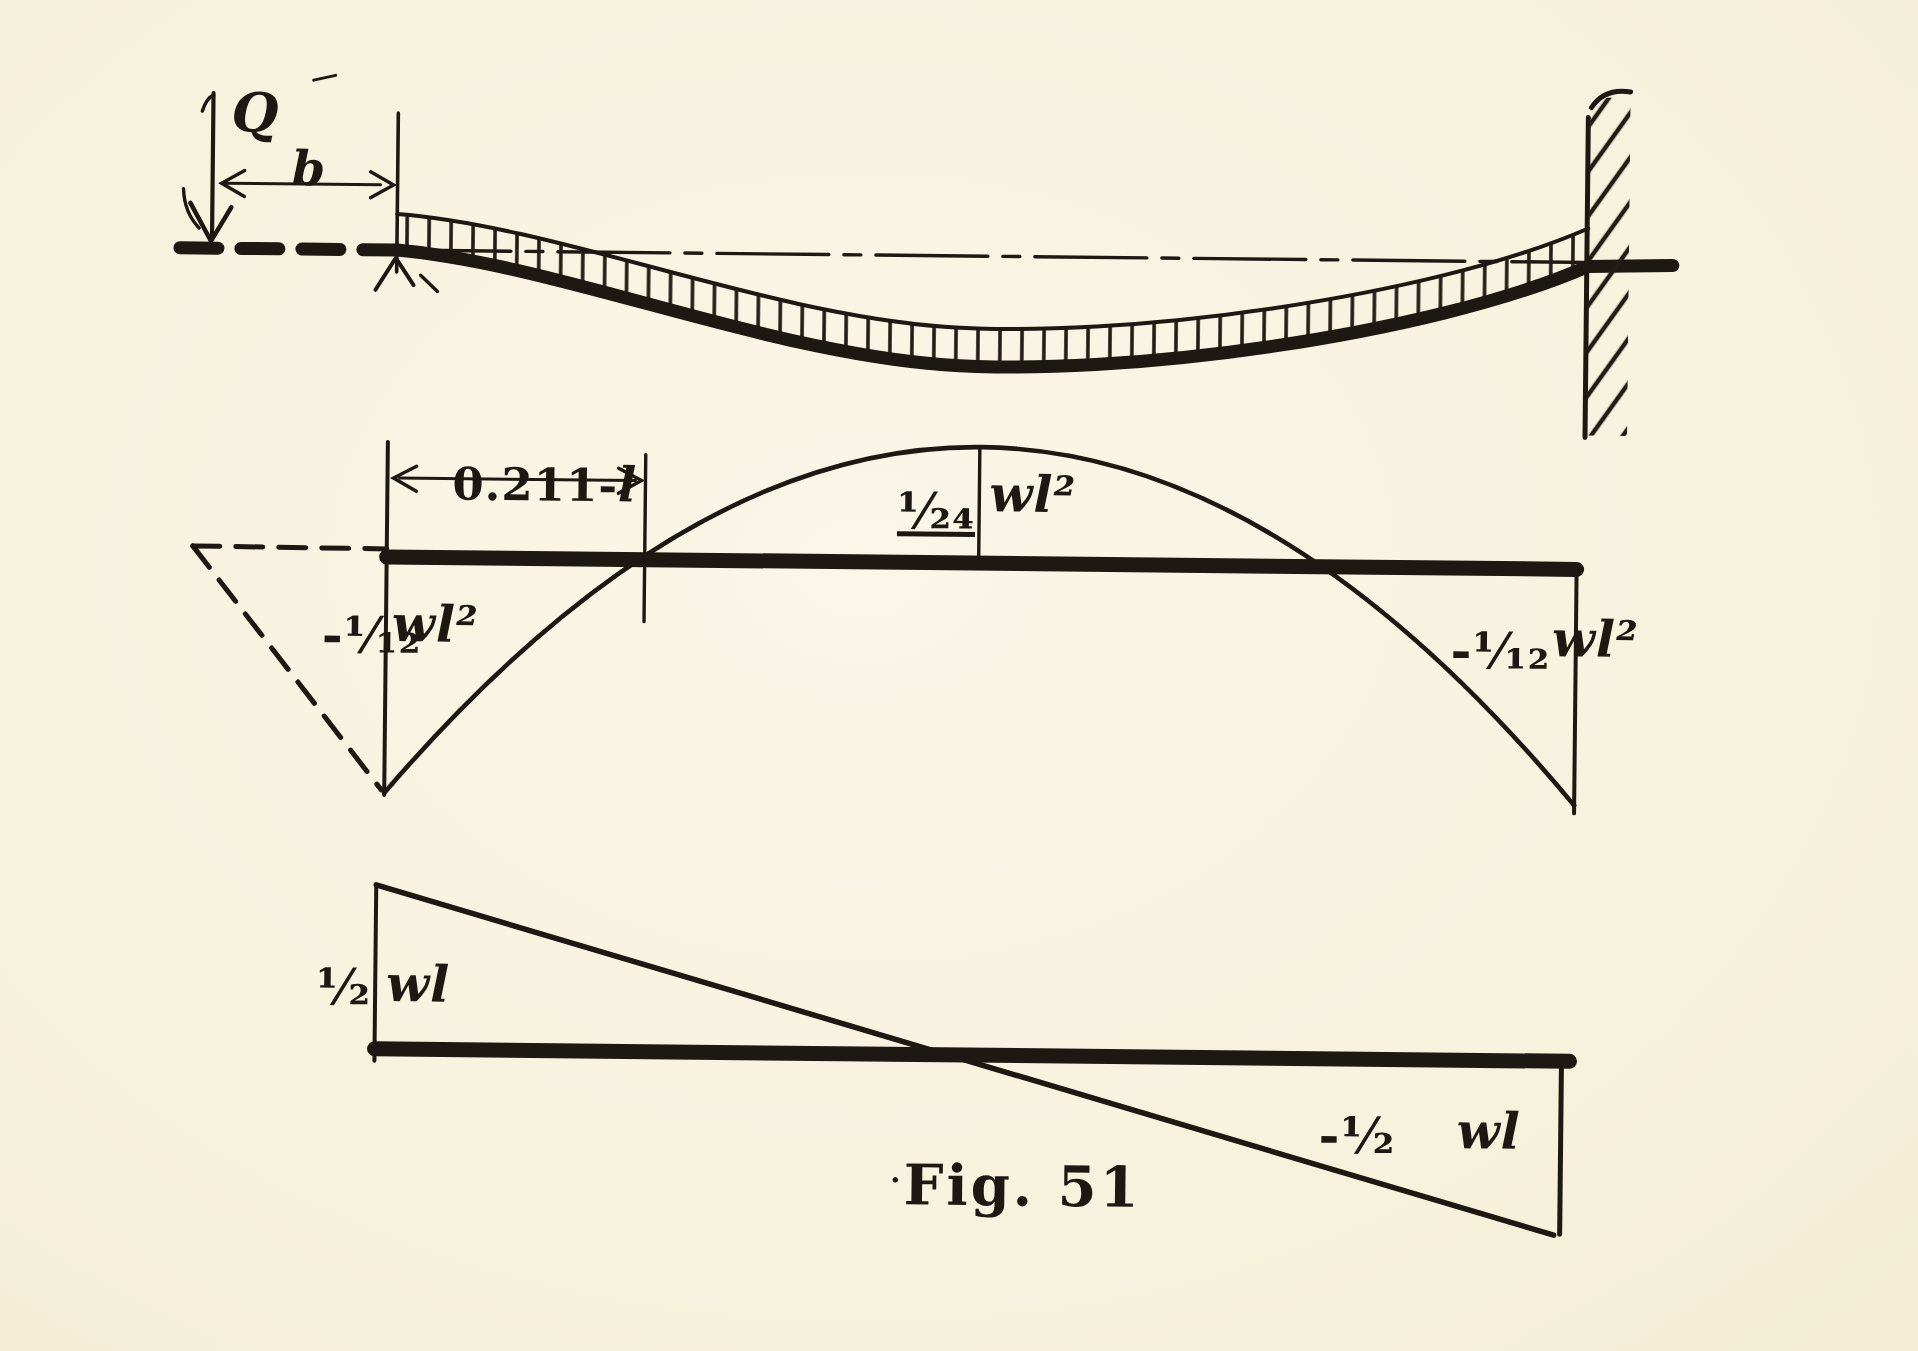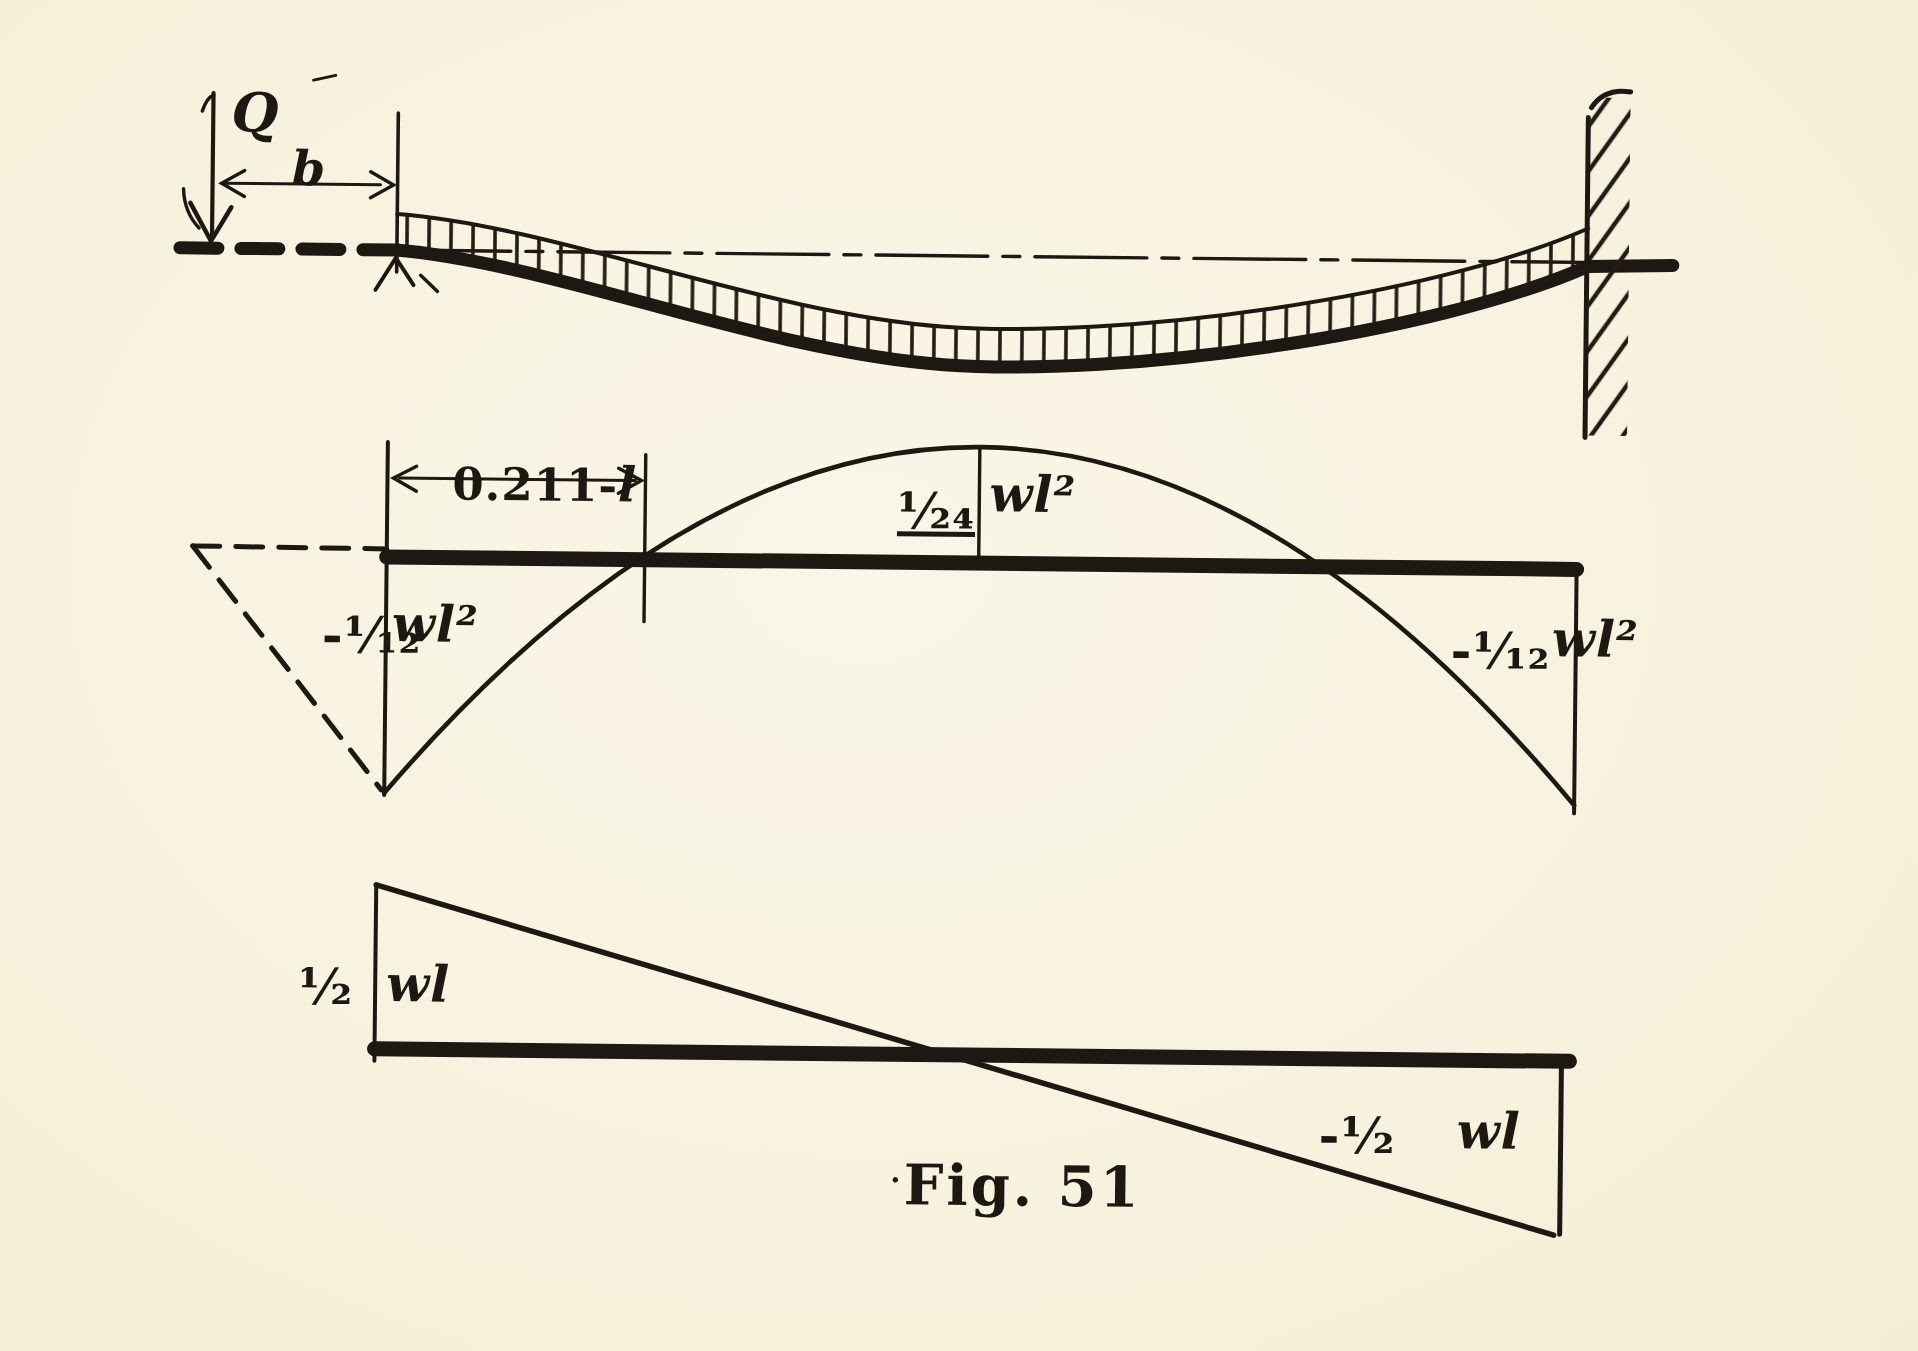--- a/index.html
+++ b/index.html
@@ -120,21 +120,21 @@
 
 <span class="label frac mid" style="left:326px;top:610px;">-¹⁄₁₂</span>
 <span class="label ital mid" style="left:396px;top:598px;">wl²</span>
 
 <span class="label frac mid" style="left:900px;top:480px;text-decoration:underline;">¹⁄₂₄</span>
 <span class="label ital mid" style="left:992px;top:462px;">wl²</span>
 
 <span class="label frac mid" style="left:1455px;top:614px;">-¹⁄₁₂</span>
 <span class="label ital mid" style="left:1556px;top:601px;">wl²</span>
 
-<span class="label frac mid" style="left:306px;top:962px;">¹⁄₂</span>
+<span class="label frac mid" style="left:324px;top:962px;">¹⁄₂</span>
 <span class="label ital mid" style="left:394px;top:958px;">wl</span>
 
 <span class="label frac mid" style="left:1328px;top:1100px;text-align:right;">-¹⁄₂</span>
 <span class="label ital mid" style="left:1466px;top:1094px;">wl</span>
 
 <span class="label caption" style="left:900px;top:1150px;"><span style="font-size:30px;vertical-align:14px;">·</span><span>Fig. 51</span></span>
 
 </div>
 </div>
 

